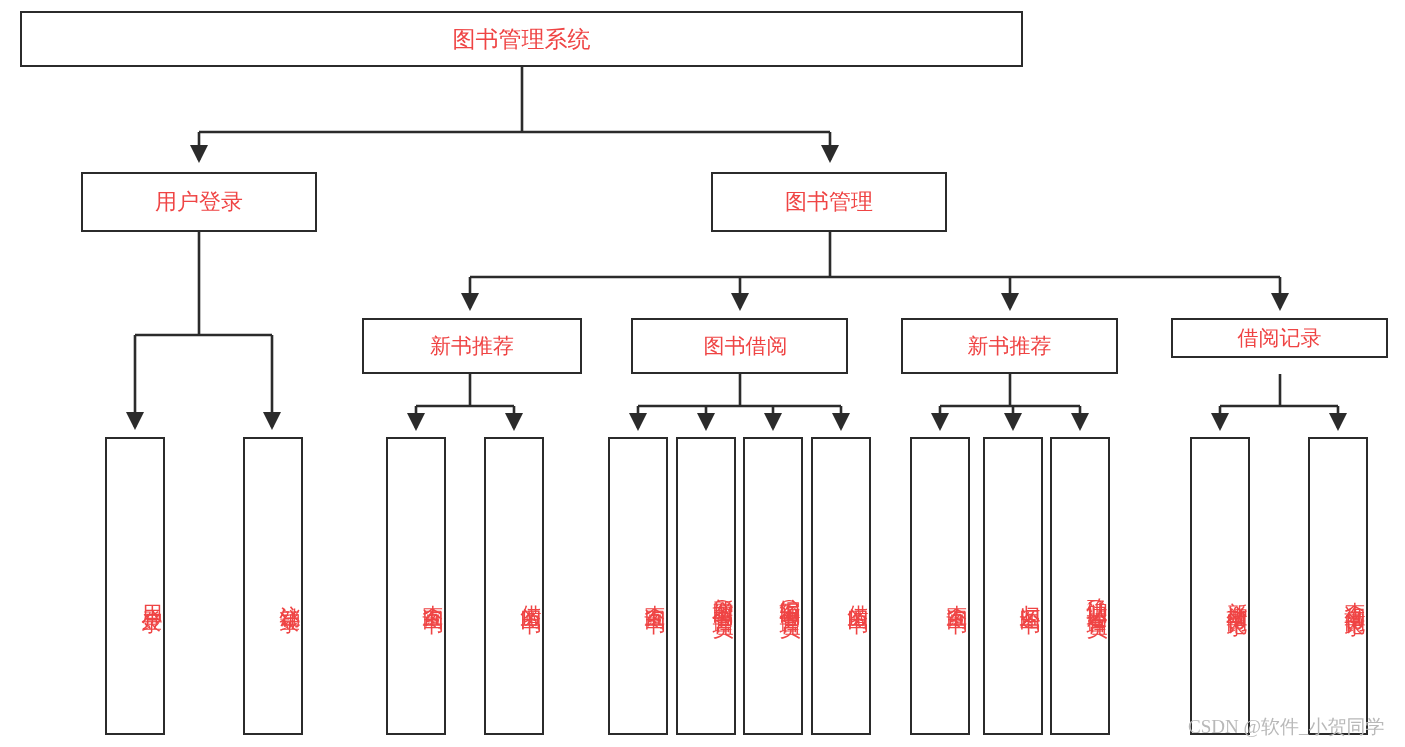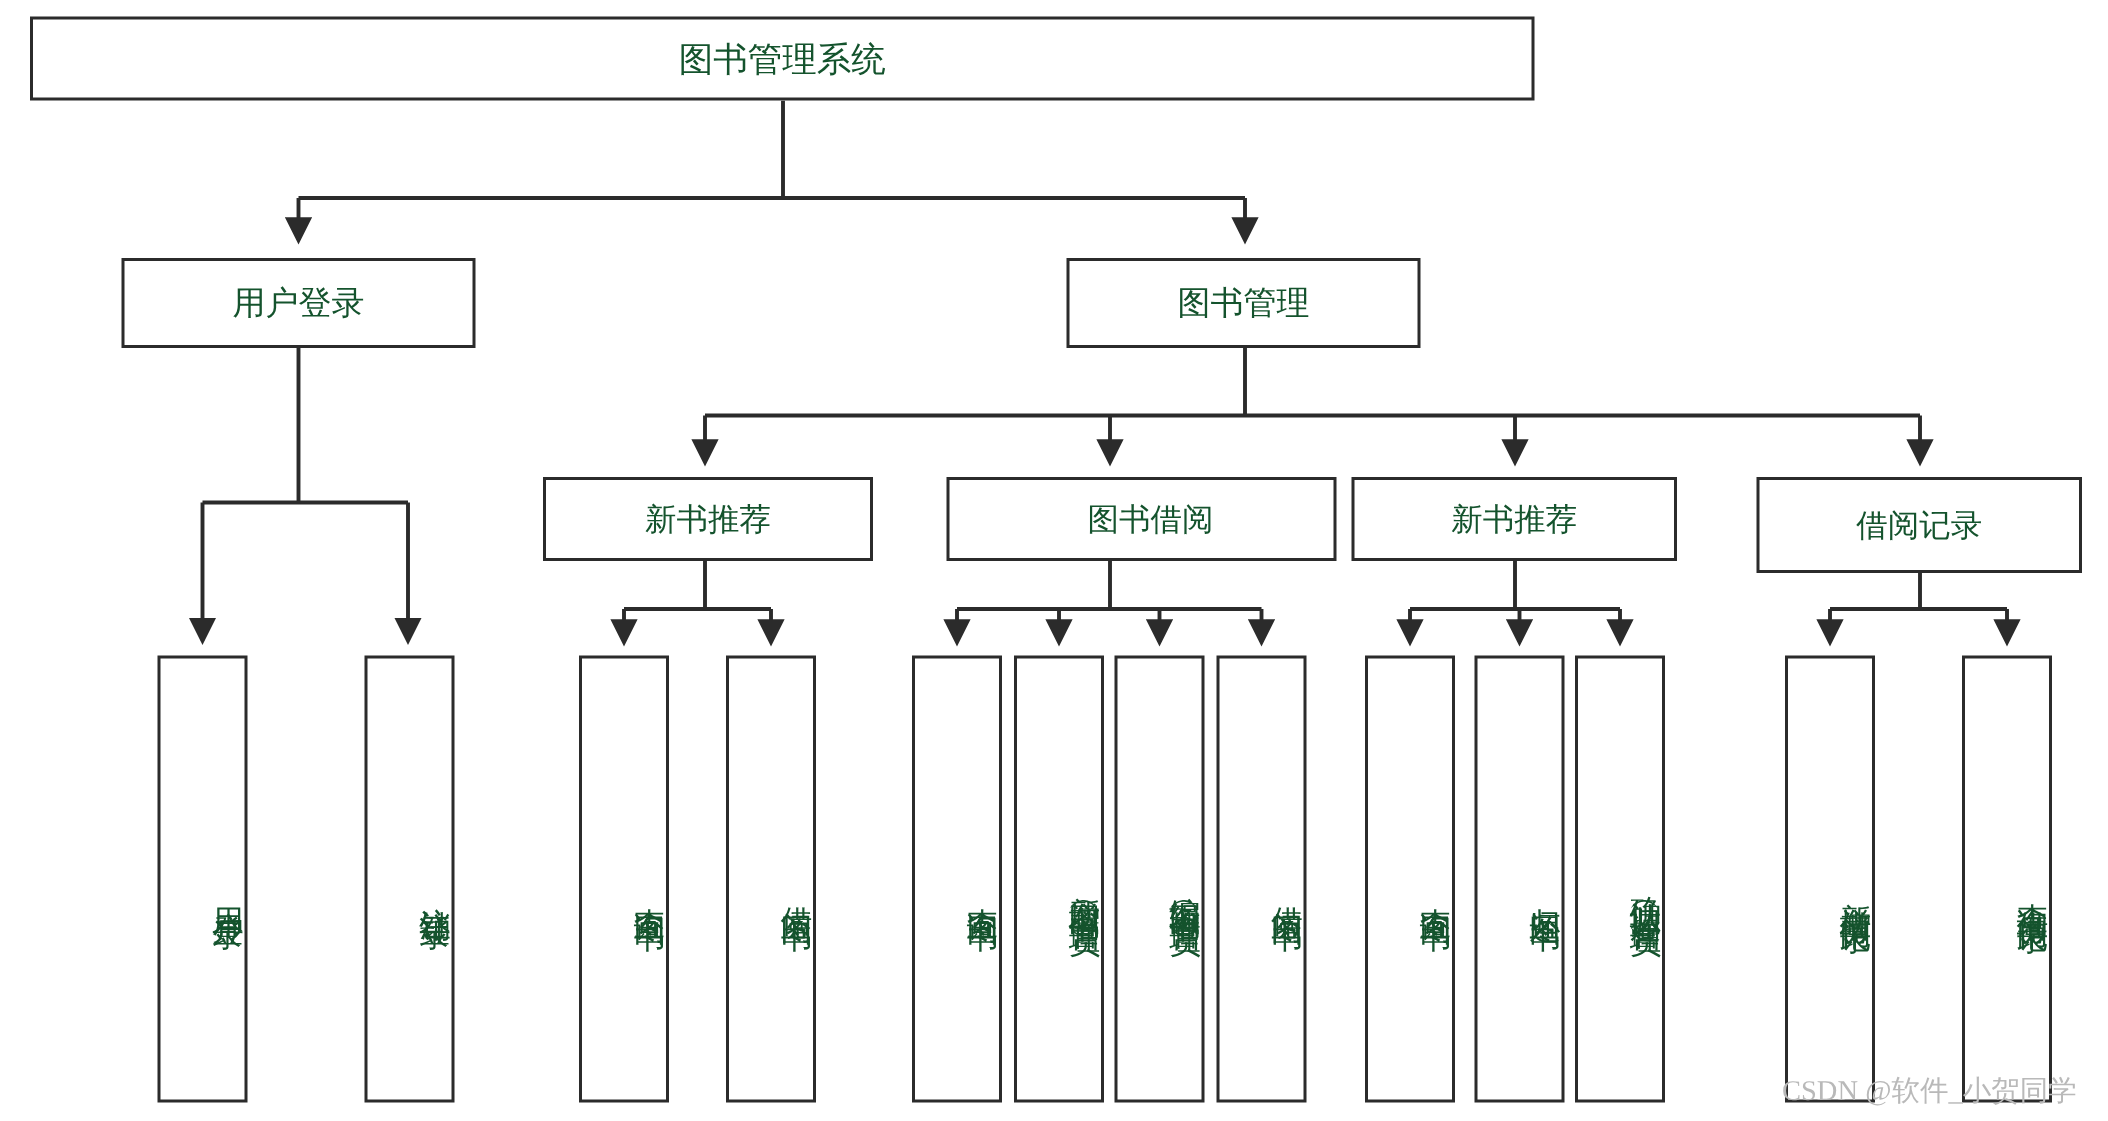--- a/index.html
+++ b/index.html
@@ -18,22 +18,21 @@
     overflow: hidden;
   }
   .node {
     position: absolute;
     box-sizing: border-box;
     border: 2.5px solid #2b2b2b;
     background: #ffffff;
     display: flex;
     align-items: center;
     justify-content: center;
-    color: #14532d;
-    font-family: Liberation Serif, serif;
+    color: #ef4444;
   }
   .node-root {
     font-size: 23px;
   }
   .node-l2 {
     font-size: 22px;
   }
   .node-l3 {
     font-size: 21px;
   }
@@ -120,23 +119,23 @@
       <path d="M 1338 406 L 1338 428" marker-end="url(#arrow)"></path>
     </g>
   </svg>
 
   <div class="node node-root" style="left:20px; top:11px; width:1003px; height:56px;">图书管理系统</div>
 
   <div class="node node-l2" style="left:81px; top:172px; width:236px; height:60px;">用户登录</div>
   <div class="node node-l2" style="left:711px; top:172px; width:236px; height:60px;text-align:center;">图书管理</div>
 
   <div class="node node-l3" style="left:362px; top:318px; width:220px; height:56px;">新书推荐</div>
-  <div class="node node-l3" style="left:631px; top:318px; width:260px; height:56px;padding-left:12px;">图书借阅</div>
+  <div class="node node-l3" style="left:631px; top:318px; width:217px; height:56px;padding-left:12px;">图书借阅</div>
   <div class="node node-l3" style="left:901px; top:318px; width:217px; height:56px;">新书推荐</div>
-  <div class="node node-l3" style="left:1171px; top:318px; width:217px; height:64px;text-align:center;">借阅记录</div>
+  <div class="node node-l3" style="left:1171px; top:318px; width:217px; height:40px;text-align:center;">借阅记录</div>
 
   <div class="node node-leaf" style="left:105px; top:437px; width:60px; height:298px;">用户登录</div>
   <div class="node node-leaf" style="left:243px; top:437px; width:60px; height:298px;">注销登录</div>
   <div class="node node-leaf" style="left:386px; top:437px; width:60px; height:298px;">查询图书</div>
   <div class="node node-leaf" style="left:484px; top:437px; width:60px; height:298px;">借阅图书</div>
   <div class="node node-leaf" style="left:608px; top:437px; width:60px; height:298px;">查询图书</div>
   <div class="node node-leaf" style="left:676px; top:437px; width:60px; height:298px;">新增图书（管理员）</div>
   <div class="node node-leaf" style="left:743px; top:437px; width:60px; height:298px;">编辑图书（管理员）</div>
   <div class="node node-leaf" style="left:811px; top:437px; width:60px; height:298px;">借阅图书</div>
   <div class="node node-leaf" style="left:910px; top:437px; width:60px; height:298px;">查询图书</div>

